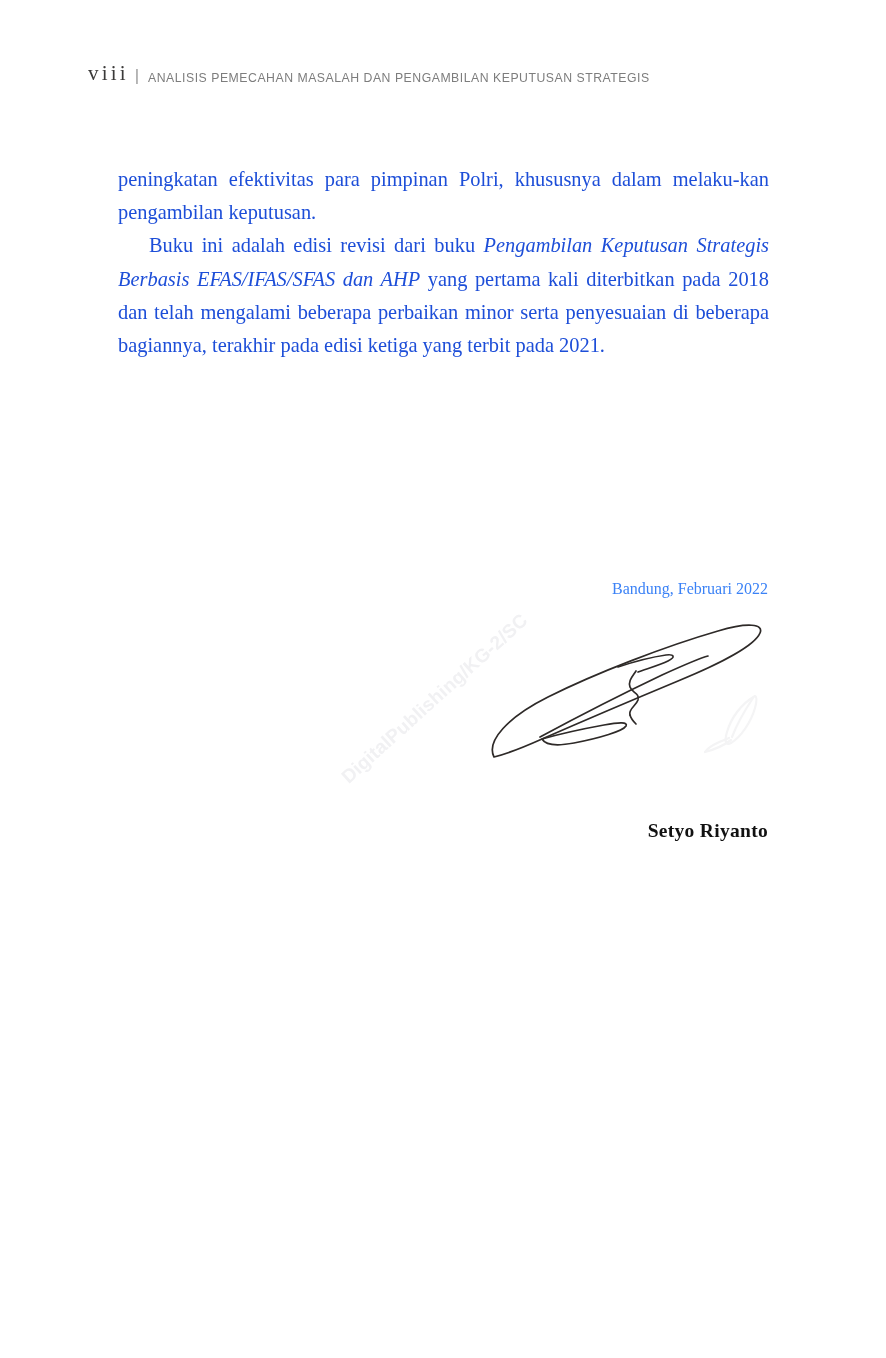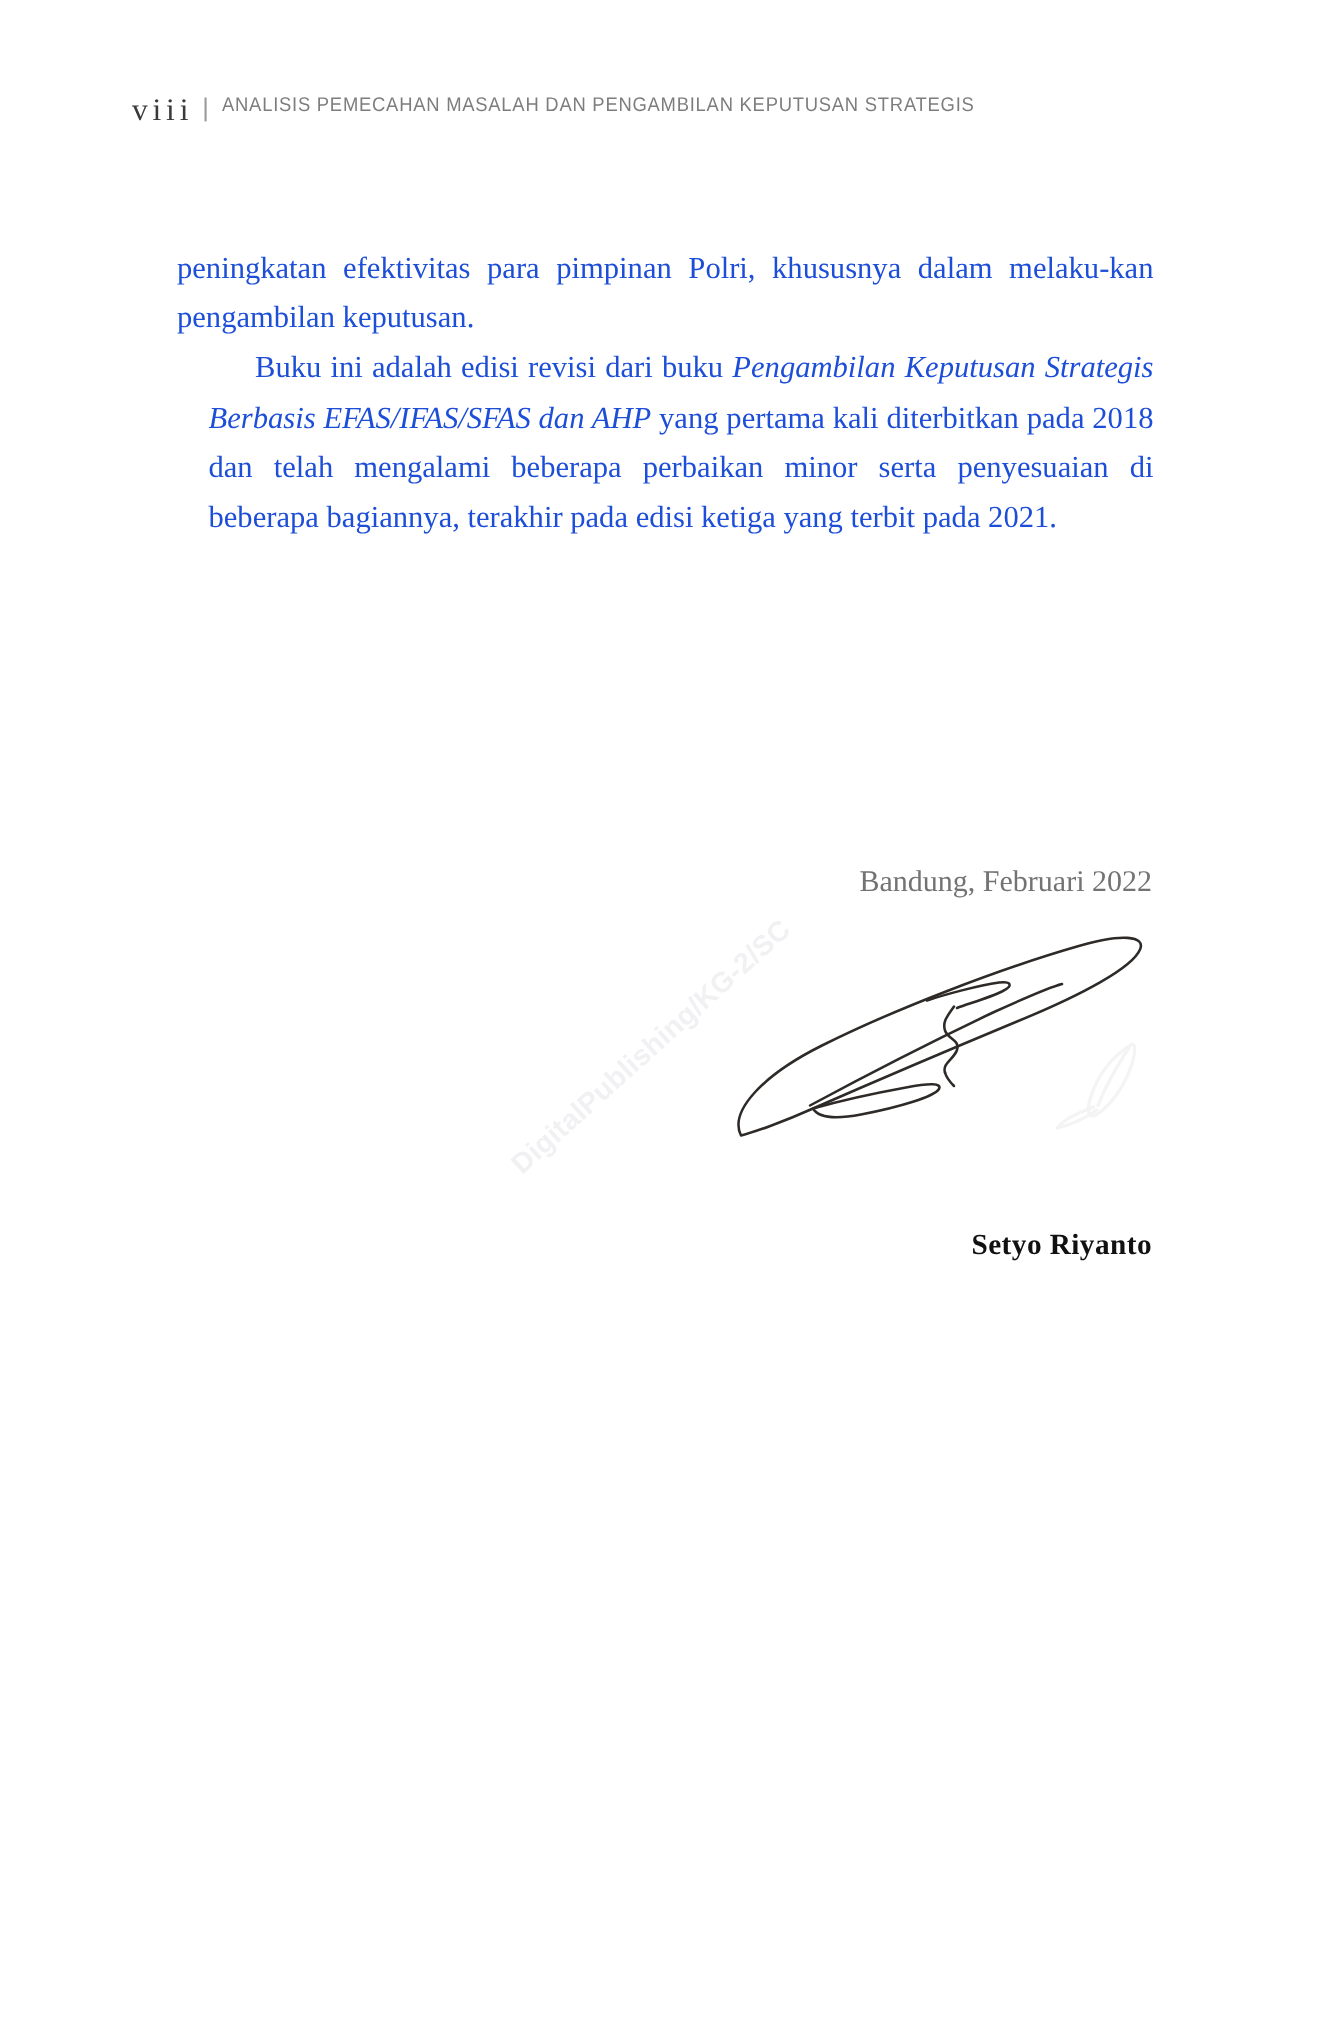--- a/index.html
+++ b/index.html
@@ -17,21 +17,21 @@
     background: #ffffff;
     overflow: hidden;
   }
 
   
   .running-header {
     position: absolute;
     left: 88px;
     top: 63px;
     display: flex;
-    align-items: flex-start;
+    align-items: flex-end;
     white-space: nowrap;
   }
   .folio {
     font-family: "Liberation Serif", "DejaVu Serif", serif;
     font-size: 21px;
     color: #3b3a39;
     letter-spacing: 3.2px;
     line-height: 1;
   }
   .header-rule {
@@ -64,34 +64,33 @@
     font-size: 20.4px;
     color: #1d4ed8;
     line-height: 33.2px;
     text-align: justify;
     text-align-last: left;
     margin: 0;
     hyphens: manual;
   }
   .para.indent {
     text-indent: 31px;
-    margin-left: 21px;
   }
   .para em,
   .para .ital {
     font-style: italic;
   }
 
   
   .closing-date {
     position: absolute;
     right: 118px;
     top: 572px;
-    font-size: 20px;
-    color: #737373;
+    font-size: 16px;
+    color: #3b82f6;
     line-height: 33.2px;
     white-space: nowrap;
   }
 
   
   .signature-wrap {
     position: absolute;
     left: 470px;
     top: 605px;
     width: 310px;

